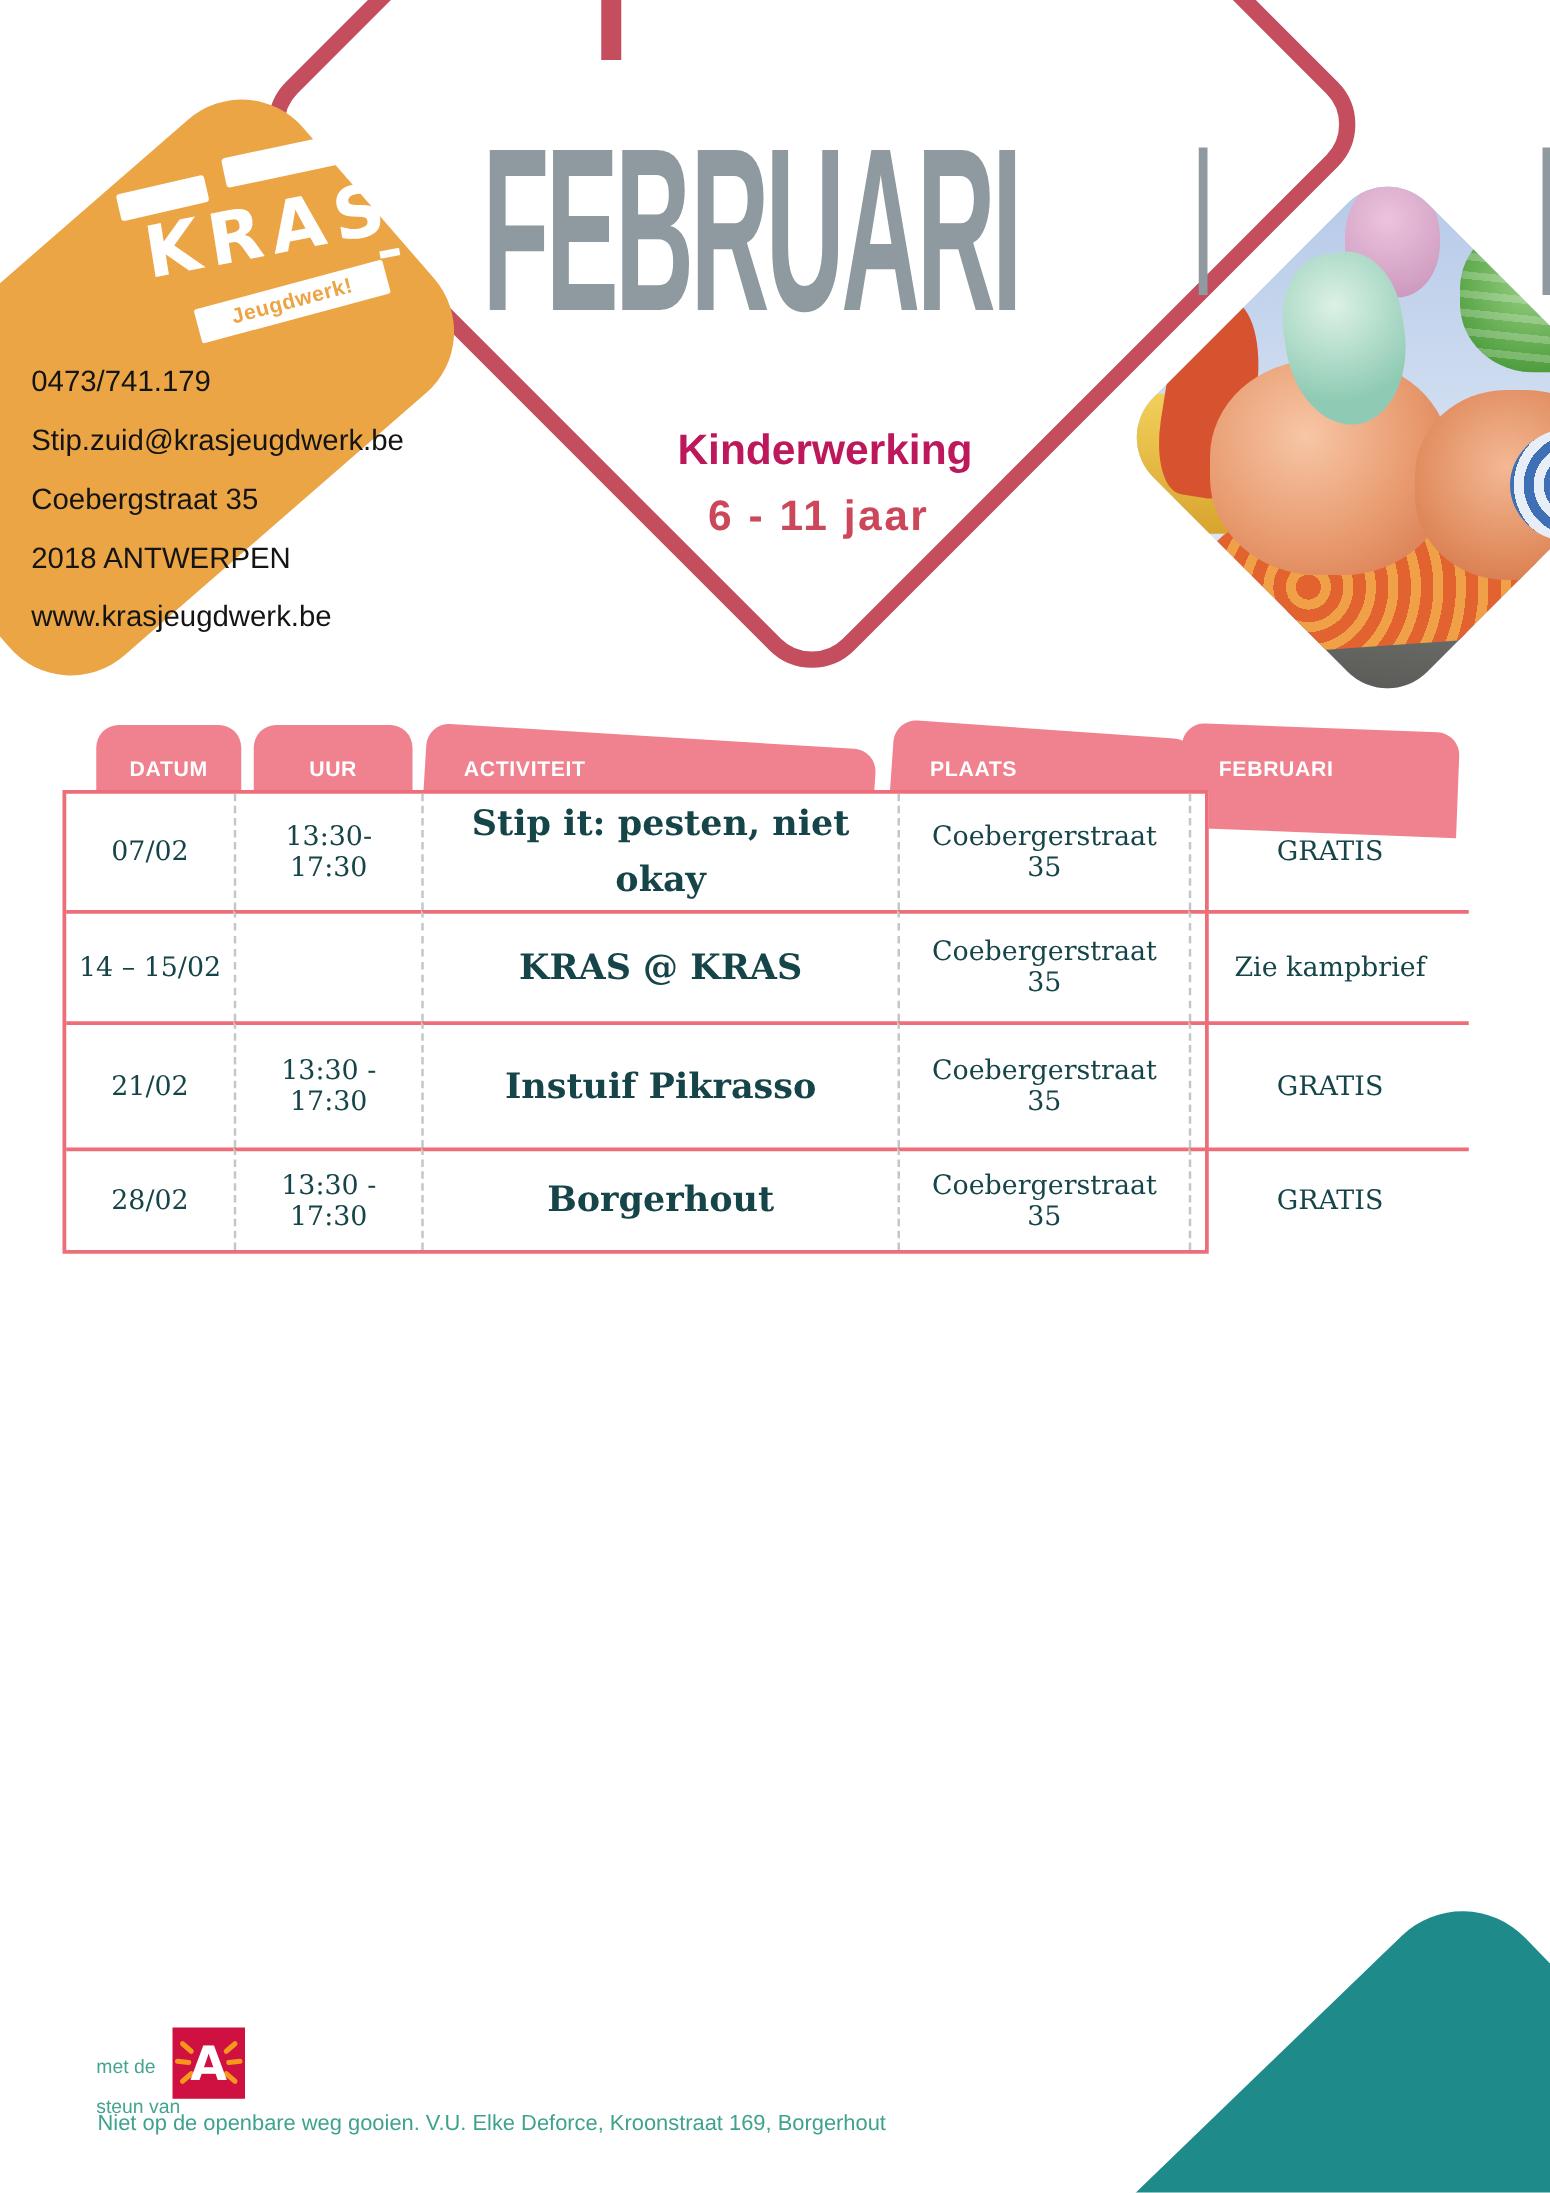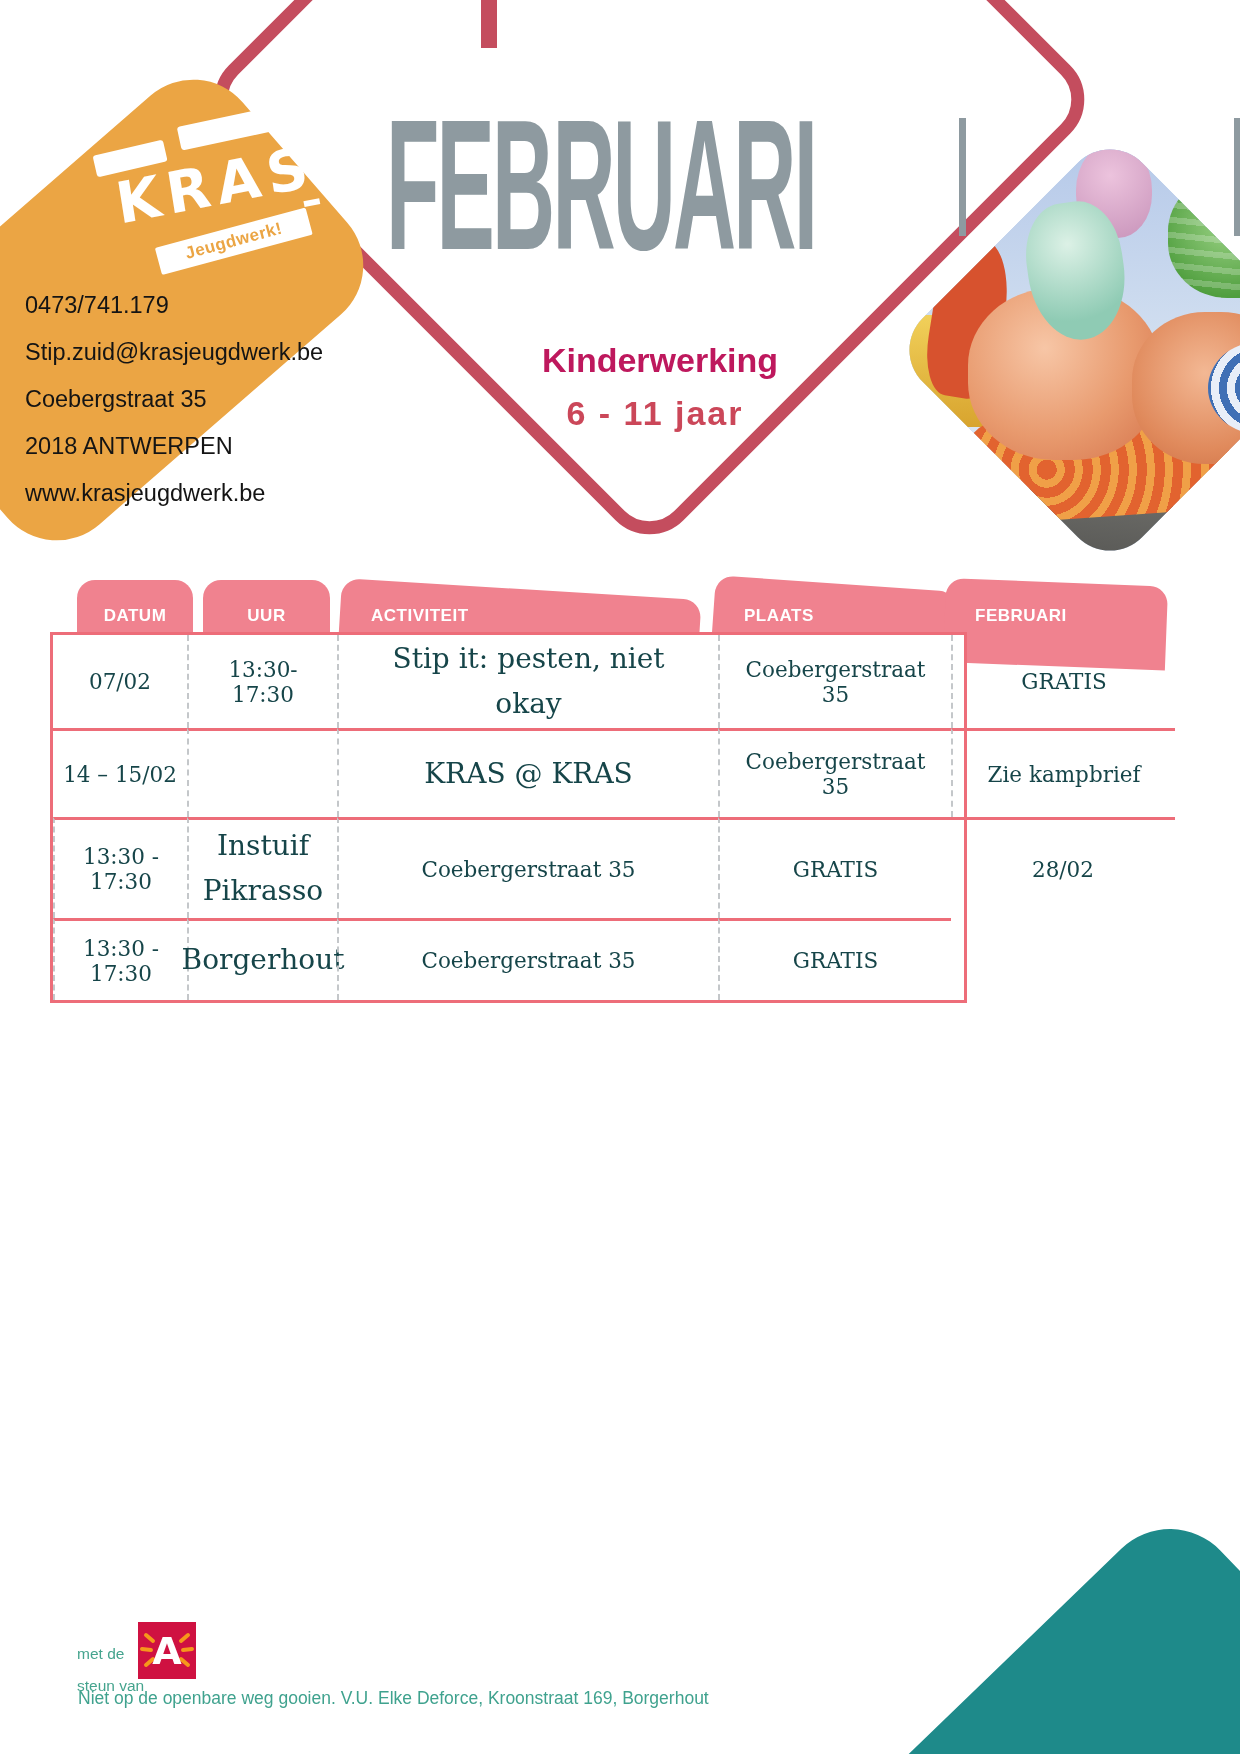--- a/index.html
+++ b/index.html
@@ -101,21 +101,21 @@
   .lbl-meenemen{left:975px;}
 
   .schedule{left:50px;top:632px;width:917px;height:371px;background:#ffffff;
     box-sizing:border-box;border:3px solid #ed6d79;z-index:6;
     display:grid;grid-template-columns:134px 150px 381px 233px 224px;
     grid-template-rows:93px 89px 101px 82px;}
   .cell{display:flex;align-items:center;justify-content:center;text-align:center;
     font-family:"DejaVu Serif",serif;color:#164549;font-size:21.5px;box-sizing:border-box;padding:0 10px;}
   .cell.vline{border-left:2px dashed #c4c7ca;}
   .cell.hline{border-top:3px solid #ed6d79;}
-  .cell.activity{font-weight:normal;font-size:28px;line-height:1.6;padding:14px 24px;}
+  .cell.activity{font-weight:bold;font-size:28px;line-height:1.6;padding:14px 24px;}
 
   
   .sponsor-text{left:77px;top:1638px;z-index:3;color:#45a48e;font-size:15.5px;line-height:32px;}
   .a-logo{left:138px;top:1622px;width:58px;height:57px;background:#cf1141;z-index:3;}
   .a-logo .letter{position:absolute;left:0;top:7px;width:100%;text-align:center;
     color:#ffffff;font-weight:bold;font-size:38px;font-family:"DejaVu Sans",sans-serif;}
   .a-logo svg{position:absolute;left:0;top:0;}
   .footer-line{left:78px;top:1688px;z-index:3;color:#3fa28e;font-size:17.5px;white-space:nowrap;}
 </style>
 </head>
@@ -183,20 +183,21 @@
   <div class="cell vline activity">Stip it: pesten, niet okay</div>
   <div class="cell vline">Coebergerstraat 35</div>
   <div class="cell vline">GRATIS</div>
 
   <div class="cell hline">14 – 15/02</div>
   <div class="cell vline hline"></div>
   <div class="cell vline hline activity">KRAS @ KRAS</div>
   <div class="cell vline hline">Coebergerstraat 35</div>
   <div class="cell vline hline">Zie kampbrief</div>
 
+  <div class="cell hline">21/02</div>
   <div class="cell vline hline">13:30 - 17:30</div>
   <div class="cell vline hline activity">Instuif Pikrasso</div>
   <div class="cell vline hline">Coebergerstraat 35</div>
   <div class="cell vline hline">GRATIS</div>
 
   <div class="cell hline">28/02</div>
   <div class="cell vline hline">13:30 - 17:30</div>
   <div class="cell vline hline activity">Borgerhout</div>
   <div class="cell vline hline">Coebergerstraat 35</div>
   <div class="cell vline hline">GRATIS</div>

